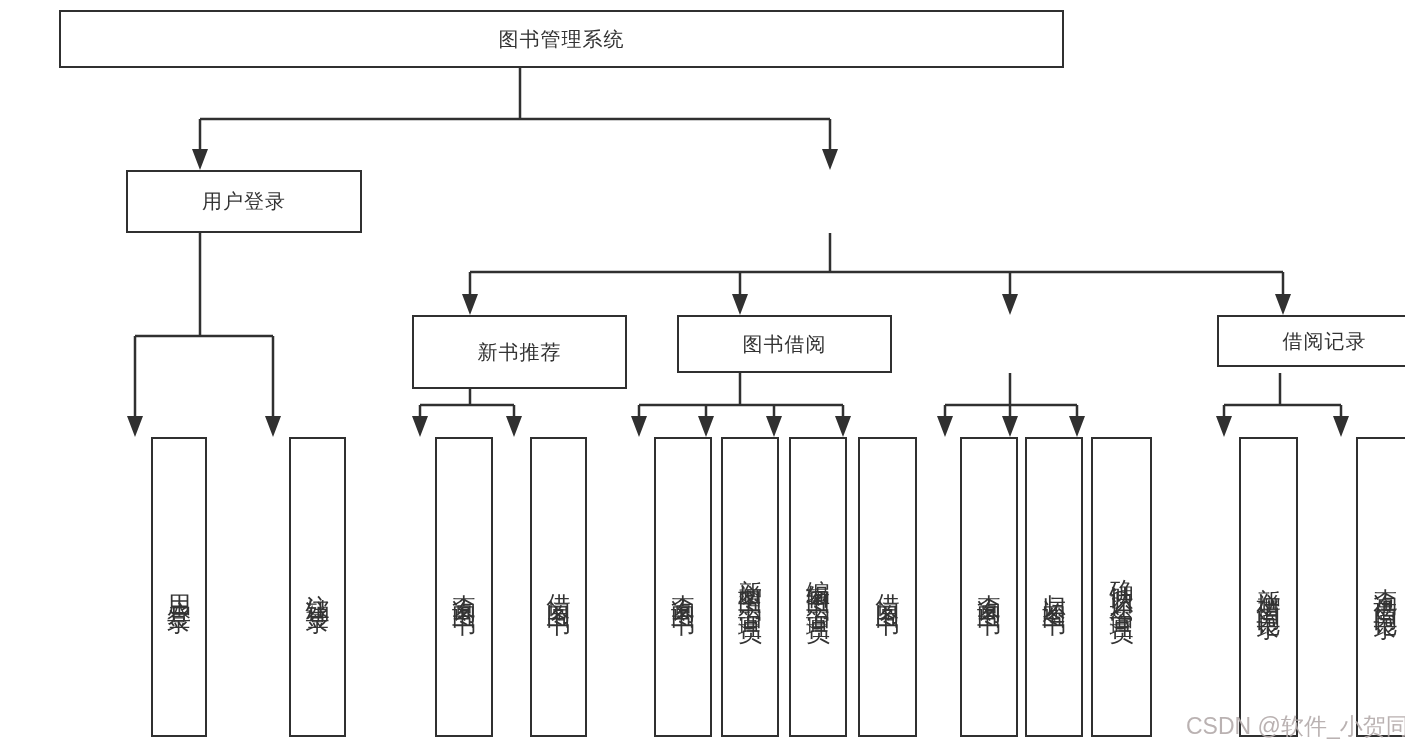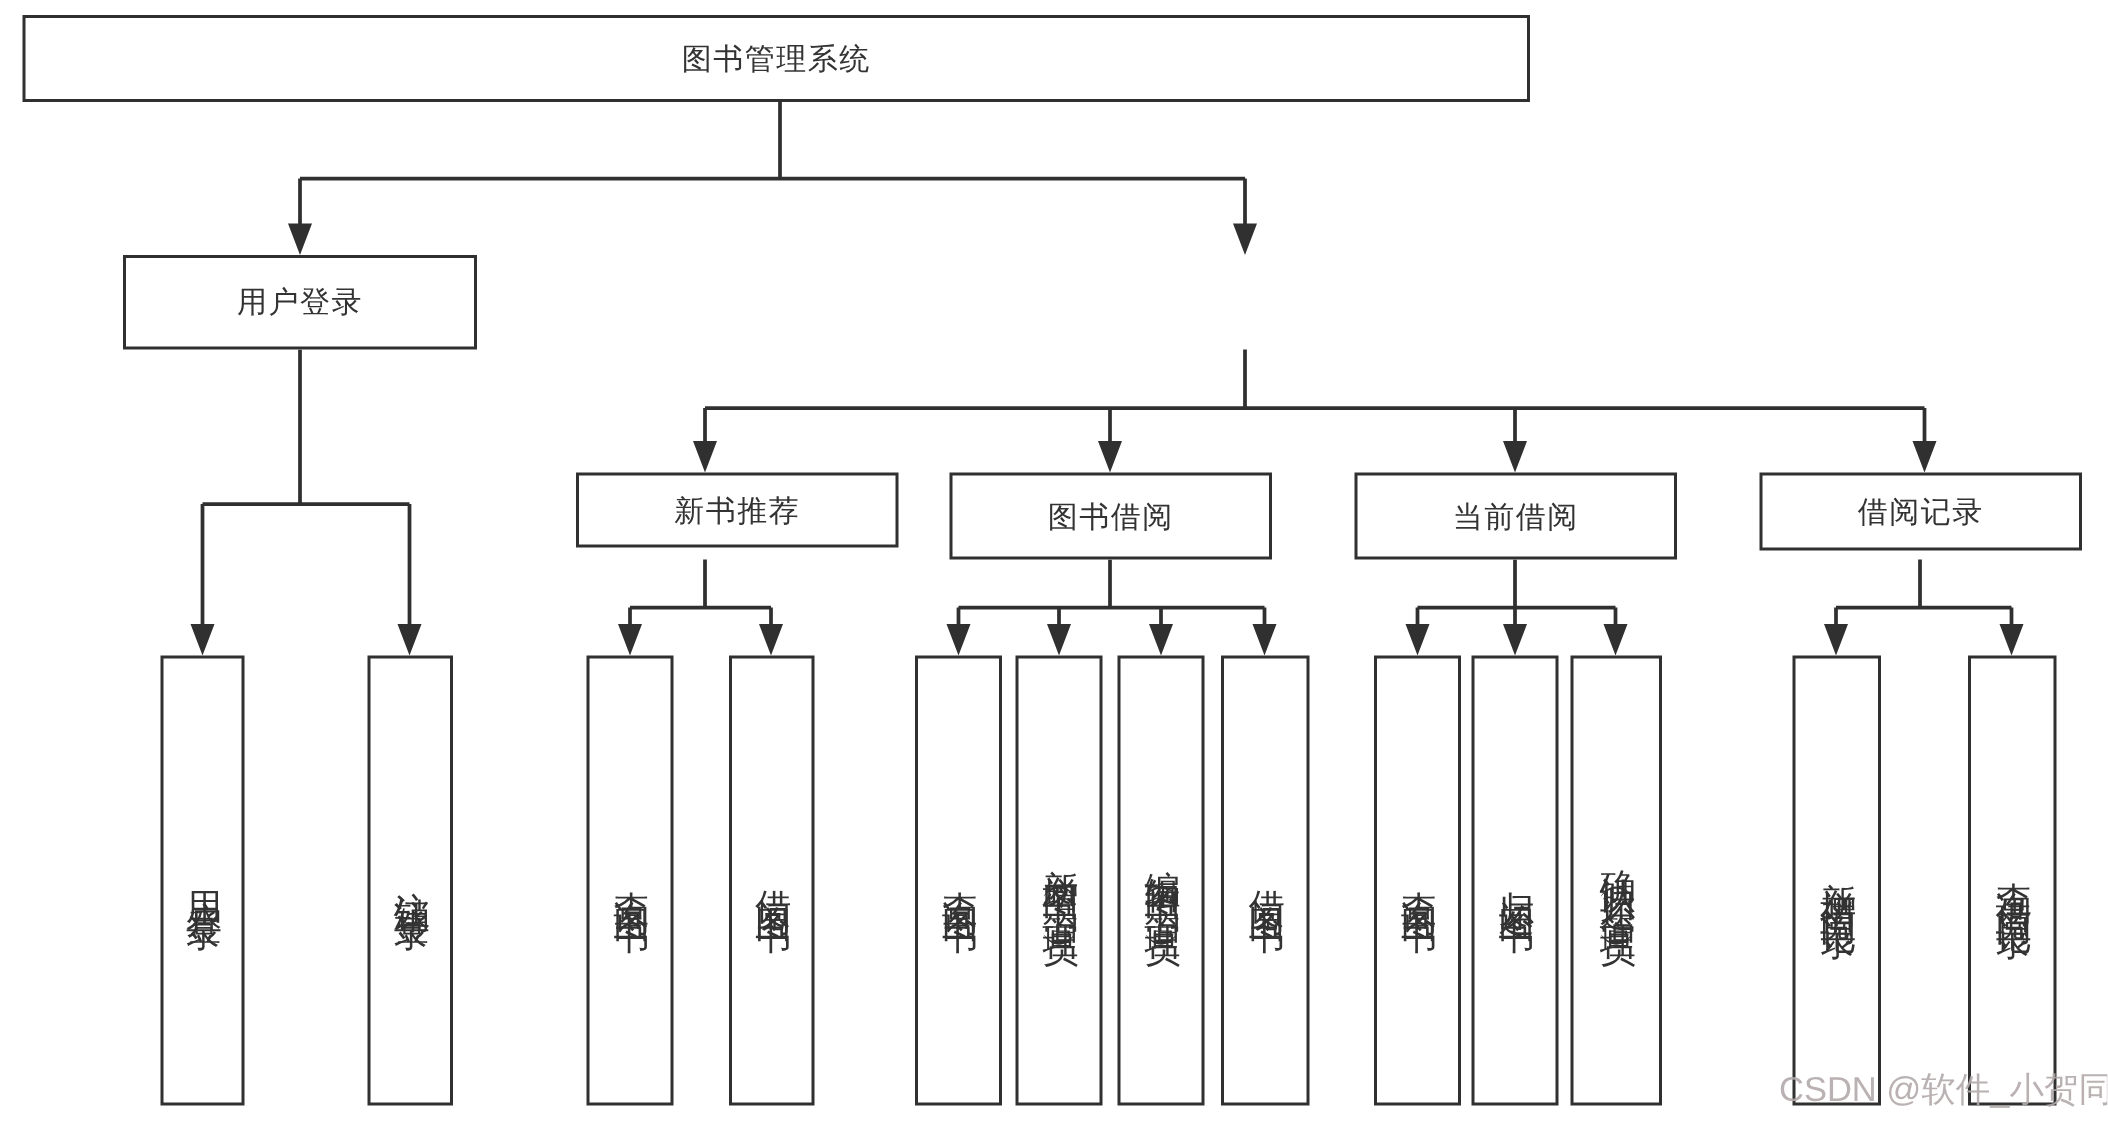--- a/index.html
+++ b/index.html
@@ -18,20 +18,21 @@
   }
   .node {
     position: absolute;
     box-sizing: border-box;
     background: #ffffff;
     border: 2px solid #303030;
     display: flex;
     align-items: center;
     justify-content: center;
     color: #333333;
+    margin-left: 44px;
   }
   .node.h span {
     font-size: 20px;
     letter-spacing: 1px;
     white-space: nowrap;
   }
   .node.v span {
     writing-mode: vertical-rl;
     text-orientation: mixed;
     font-size: 24px;
@@ -95,28 +96,25 @@
   </svg>
 
   <div class="node h" style="left:15px; top:10px; width:1005px; height:58px;">
     <span>图书管理系统</span>
   </div>
 
   <div class="node h" style="left:82px; top:170px; width:236px; height:63px;">
     <span>用户登录</span>
   </div>
 
-  <div class="node h" style="left:384px; top:315px; width:215px; height:50px;font-family:Liberation Mono, monospace;">
+  <div class="node h" style="left:368px; top:315px; width:215px; height:74px;font-family:Liberation Mono, monospace;">
     <span>新书推荐</span>
   </div>
   <div class="node h" style="left:633px; top:315px; width:215px; height:58px;font-family:Liberation Mono, monospace;">
     <span>图书借阅</span>
-  </div>
-  <div class="node h" style="left:903px; top:315px; width:215px; height:58px;">
-    <span>当前借阅</span>
   </div>
   <div class="node h" style="left:1173px; top:315px; width:215px; height:52px;">
     <span>借阅记录</span>
   </div>
 
   <div class="node v" style="left:107px; top:437px; width:56px; height:300px;">
     <span>用户登录</span>
   </div>
   <div class="node v" style="left:245px; top:437px; width:57px; height:300px;">
     <span>注销登录</span>

